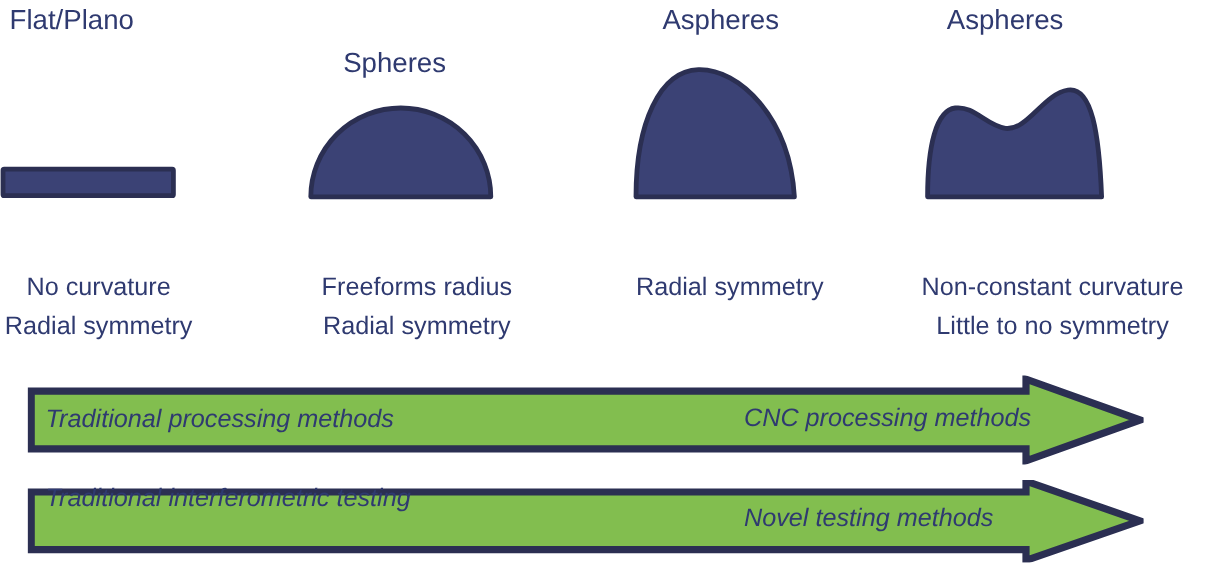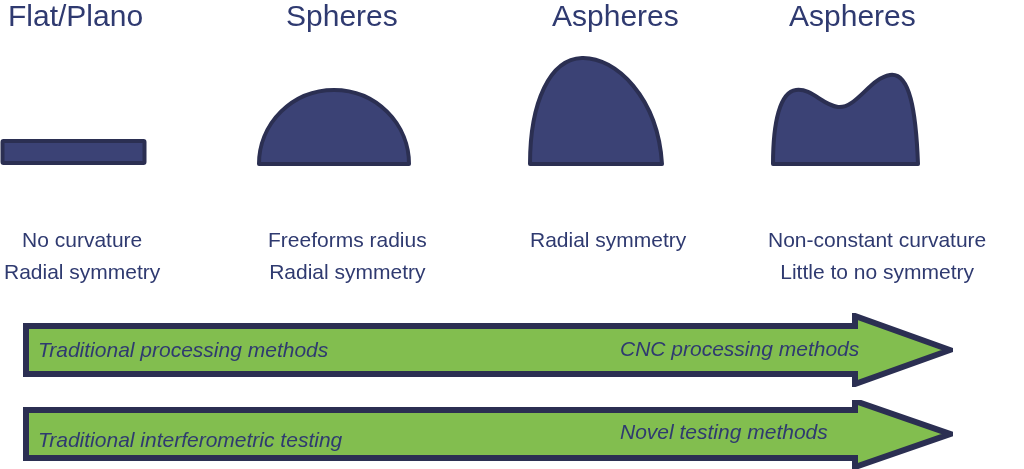--- a/index.html
+++ b/index.html
@@ -16,28 +16,28 @@
     width: 1024px;
     height: 469px;
     background: #ffffff;
     overflow: hidden;
   }
 
   
   .col-heading {
     position: absolute;
     top: 2px;
-    font-size: 30px;
+    font-size: 23px;
     line-height: 28px;
     color: #2f3a70;
     white-space: nowrap;
     letter-spacing: 0px;
   }
   #head-0 { left: 8px;   }
-  #head-1 { left: 286px; }
+  #head-1 { left: 286px; margin-top: 36px; }
   #head-2 { left: 552px; }
   #head-3 { left: 789px; }
 
   
   .shape-slot {
     position: absolute;
     top: 50px;
     height: 125px;
   }
   .shape-slot svg { display: block; overflow: visible; }
@@ -74,21 +74,21 @@
 
   .arrow-label {
     position: absolute;
     font-size: 21px;
     line-height: 24px;
     color: #2f3a70;
     white-space: nowrap;
   }
   #arrow-0 .label-left  { left: 15px;  top: 25px; }
   #arrow-0 .label-right { left: 597px; top: 24px; }
-  #arrow-1 .label-left  { left: 15px;  top: 28px; }
+  #arrow-1 .label-left  { left: 15px;  top: 4px; }
   #arrow-1 .label-right { left: 597px; top: 20px; }
 </style>
 </head>
 <body>
 
 <div id="canvas">
 
   <div class="col-heading" id="head-0">Flat/Plano</div>
   <div class="col-heading" id="head-1">Spheres</div>
   <div class="col-heading" id="head-2">Aspheres</div>

